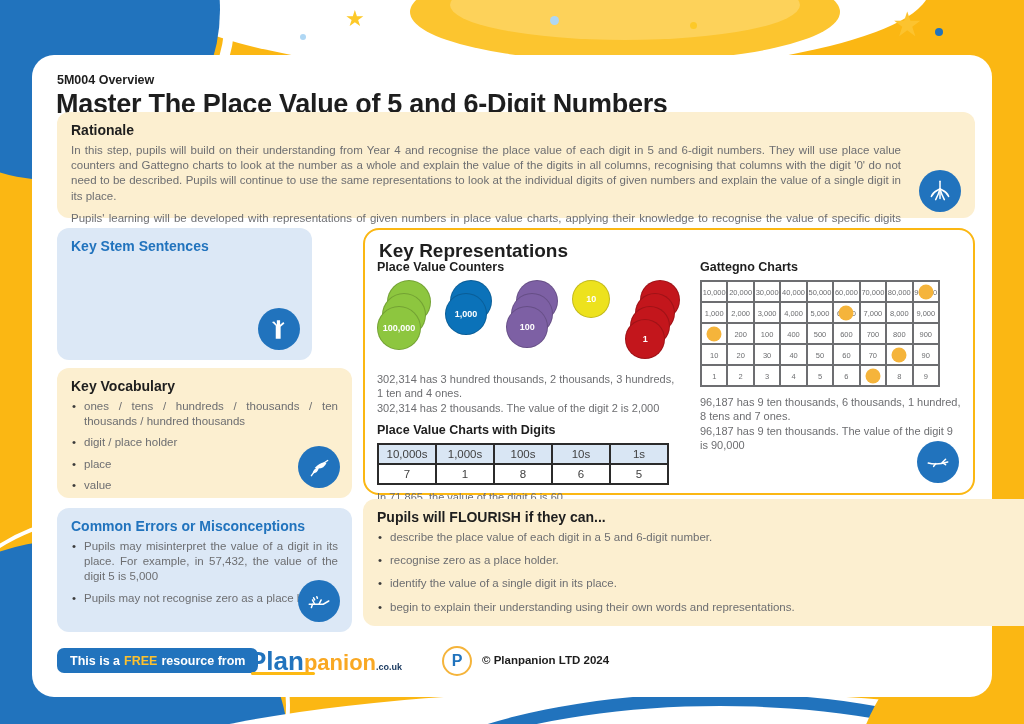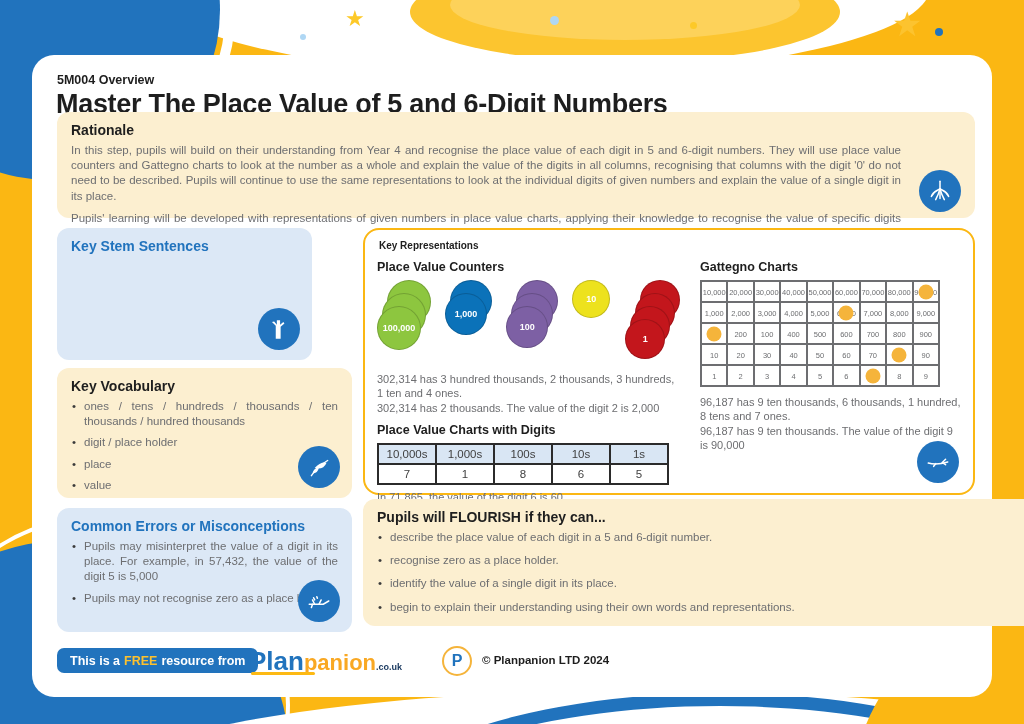--- a/index.html
+++ b/index.html
@@ -172,21 +172,21 @@
           <path d="M8 15 l-2 -4"></path>
           <path d="M12 15 l2 -4"></path>
           <path d="M6 15 l-1 3"></path>
         <path d="M7 9 l1 2"></path>
           <path d="M10 8 l0.5 1.5"></path>
       </svg>
     </div>
   </div>
 
   <div class="panel reps">
-    <h3 style="font-size:10px;">Key Representations</h3>
+    <h3 style="font-size:19px;">Key Representations</h3>
 
     <div class="reps-left">
       <div class="subhead">Place Value Counters</div>
       <div class="counters-row">
           <div class="counter-stack" style="width: 54px; height: 70px;">
             <div class="counter" style="width: 44px; height: 44px; background: rgb(141, 198, 63); left: 10px; top: 0px; z-index: 1;"></div>
             <div class="counter" style="width: 44px; height: 44px; background: rgb(141, 198, 63); left: 5px; top: 13px; z-index: 2;"></div>
             <div class="counter" style="width: 44px; height: 44px; background: rgb(141, 198, 63); left: 0px; top: 26px; z-index: 3;">100,000</div>
           </div>
           <div class="counter-stack" style="width: 47px; height: 55px;">

